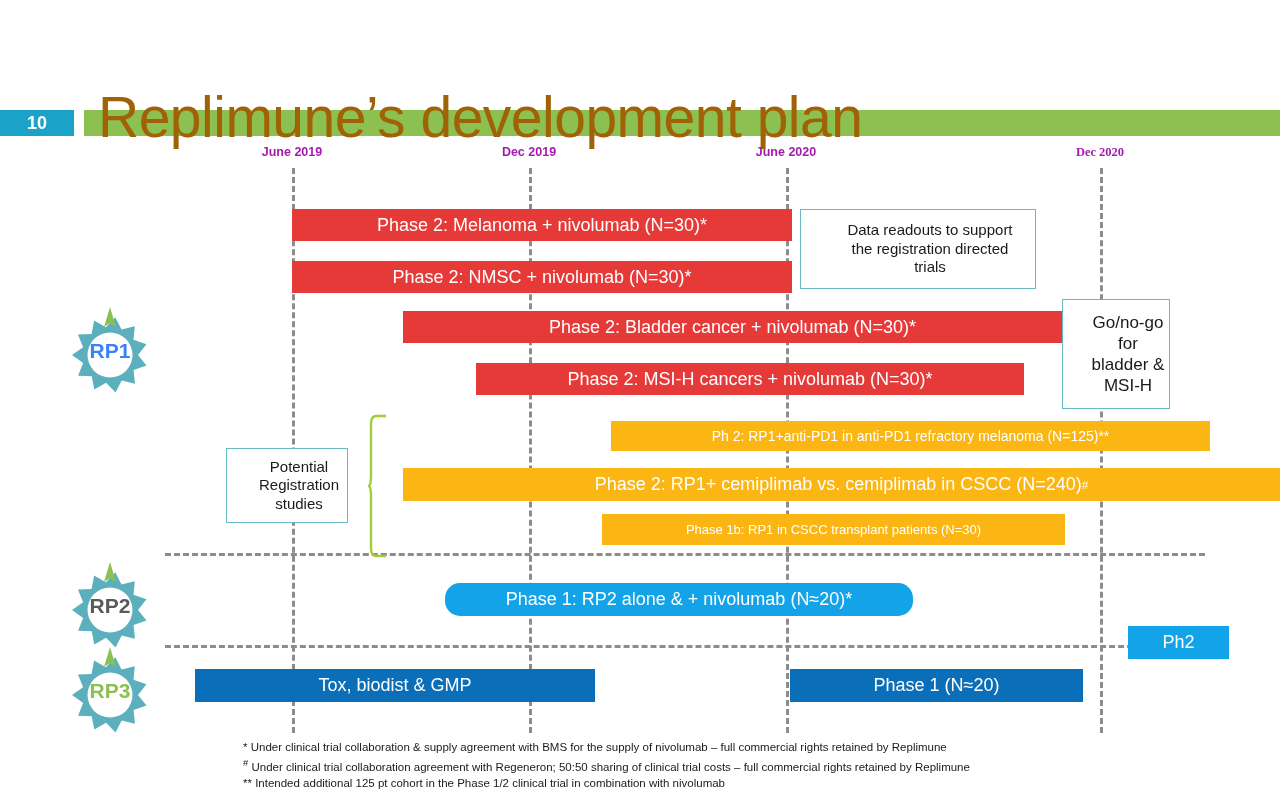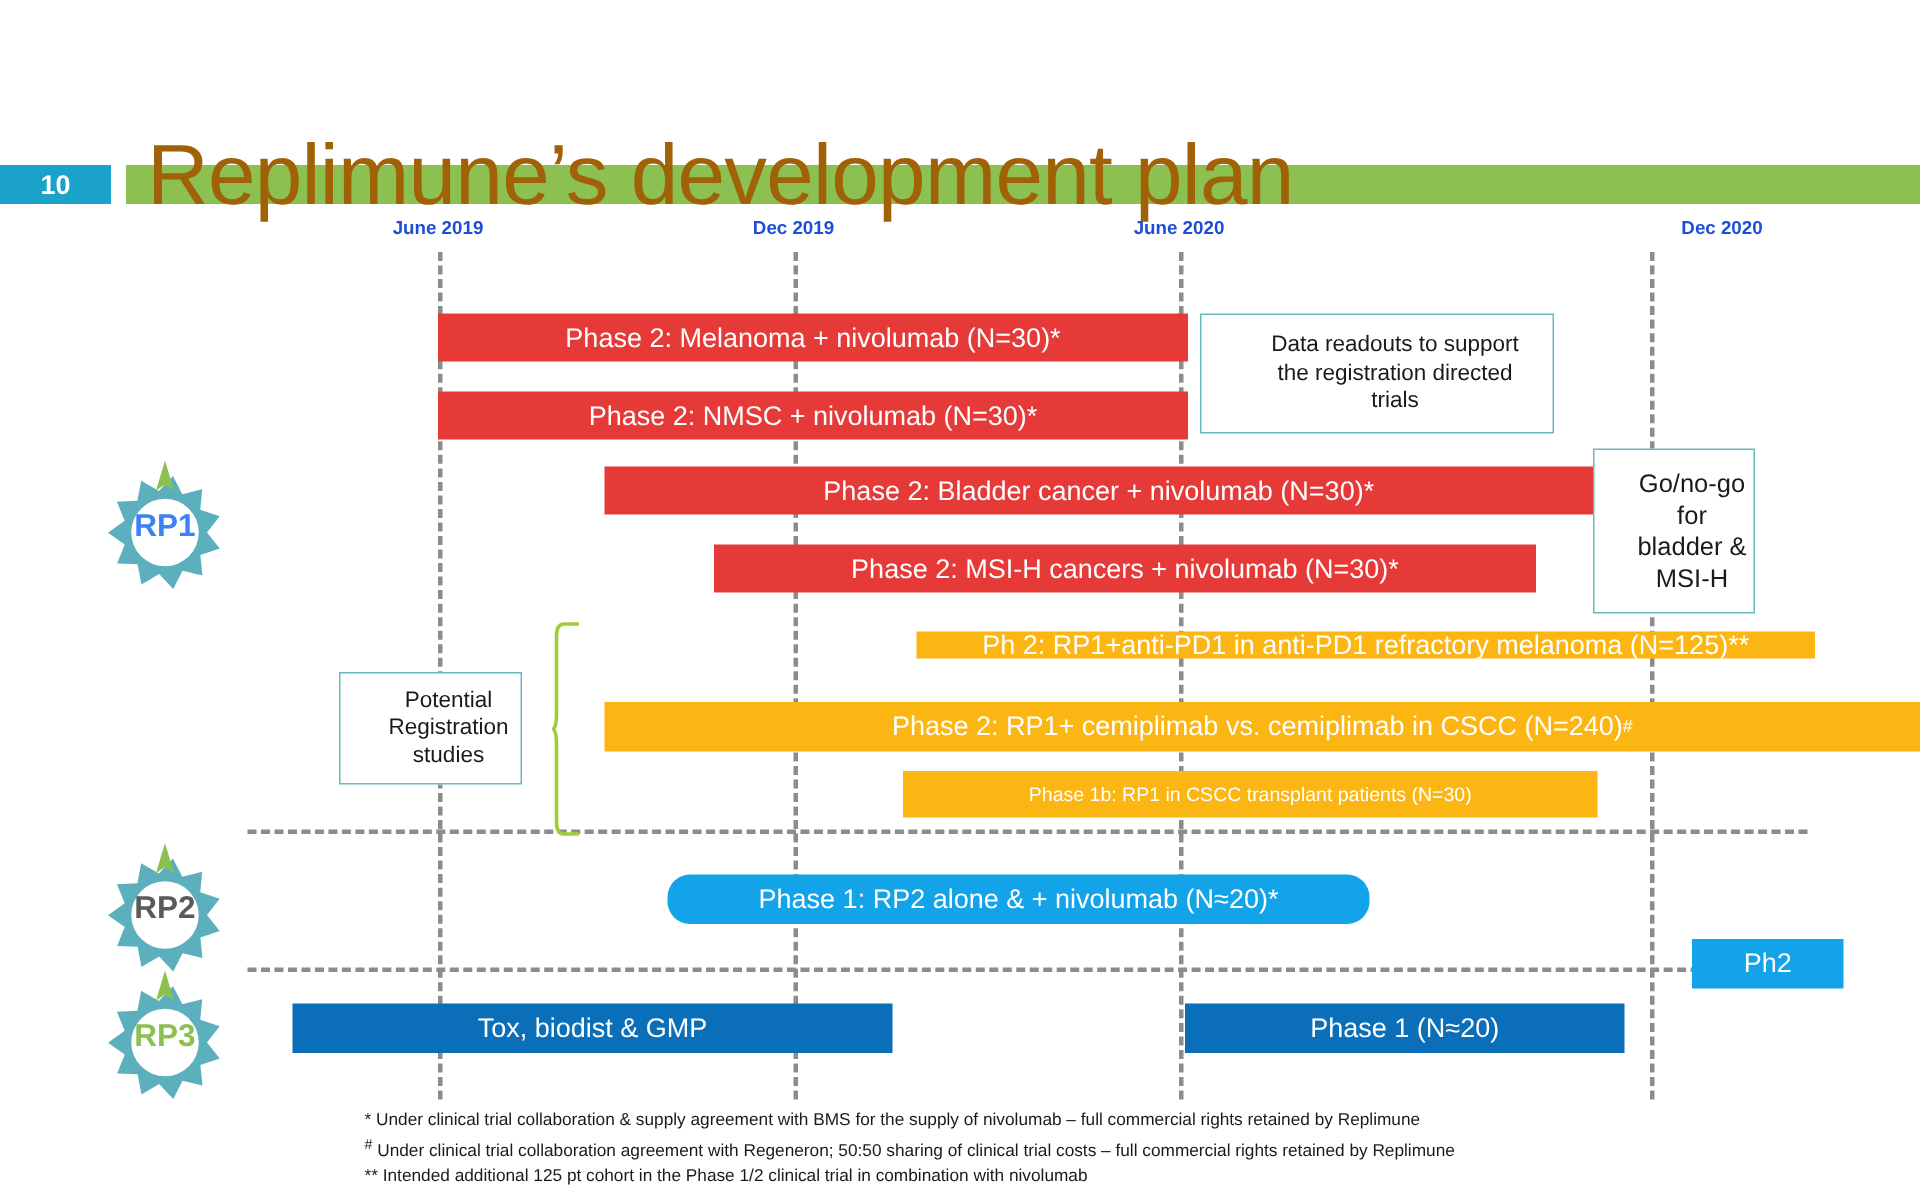--- a/index.html
+++ b/index.html
@@ -51,21 +51,21 @@
     height: 26px;
     background: #8cc152;
   }
 
   
   .axis-label {
     position: absolute;
     top: 145px;
     font-size: 12.5px;
     font-weight: 700;
-    color: #1d4ed8;
+    color: #a21caf;
     transform: translateX(-50%);
     white-space: nowrap;
   }
   .gridline {
     position: absolute;
     top: 168px;
     width: 0;
     border-left: 3px dashed #8c8c8c;
     height: 565px;
   }
@@ -157,21 +157,21 @@
 <body>
 
 <div id="page-number-badge">10</div>
 <div id="header-green-bar"></div>
 <h1 id="slide-title">Replimune’s development plan</h1>
 
 <div id="axis-labels">
     <div class="axis-label" style="left: 292px;">June 2019</div>
     <div class="axis-label" style="left: 529px;">Dec 2019</div>
     <div class="axis-label" style="left: 786px;">June 2020</div>
-    <div class="axis-label" style="left: 1148px;">Dec 2020</div>
+    <div class="axis-label" style="left: 1100px; font-family: Liberation Serif, serif;">Dec 2020</div>
   </div>
 <div id="gridlines">
     <div class="gridline" style="left: 292px;"></div>
     <div class="gridline" style="left: 529px;"></div>
     <div class="gridline" style="left: 786px;"></div>
     <div class="gridline" style="left: 1100px;"></div>
   </div>
 
 <div id="dividers">
     <div class="hdivider" style="top: 553px;"></div>
@@ -184,21 +184,21 @@
     </div>
     <div class="bar red" style="left: 292px; top: 261px; width: 500px; height: 32px; font-size: 18px;">
       <span>Phase 2: NMSC + nivolumab (N=30)*</span>
     </div>
     <div class="bar red" style="left: 403px; top: 311px; width: 659px; height: 32px; font-size: 18px;">
       <span>Phase 2: Bladder cancer + nivolumab (N=30)*</span>
     </div>
     <div class="bar red" style="left: 476px; top: 363px; width: 548px; height: 32px; font-size: 18px;">
       <span>Phase 2: MSI-H cancers + nivolumab (N=30)*</span>
     </div>
-    <div class="bar amber" style="left: 611px; top: 421px; width: 599px; height: 18px; font-size: 18px;">
+    <div class="bar amber" style="left: 611px; top: 421px; width: 599px; height: 30px; font-size: 14px;">
       <span>Ph 2: RP1+anti-PD1 in anti-PD1 refractory melanoma (N=125)**</span>
     </div>
     <div class="bar amber" style="left: 403px; top: 468px; width: 877px; height: 33px; font-size: 18px;">
       <span>Phase 2: RP1+ cemiplimab vs. cemiplimab in CSCC (N=240)</span>
       <sup>#</sup>
     </div>
     <div class="bar amber" style="left: 602px; top: 514px; width: 463px; height: 31px; font-size: 13px; text-align: right;">
       <span>Phase 1b: RP1 in CSCC transplant patients (N=30)</span>
     </div>
     <div class="bar cyan" style="left: 445px; top: 583px; width: 468px; height: 33px; font-size: 18px; border-radius: 15px;">

